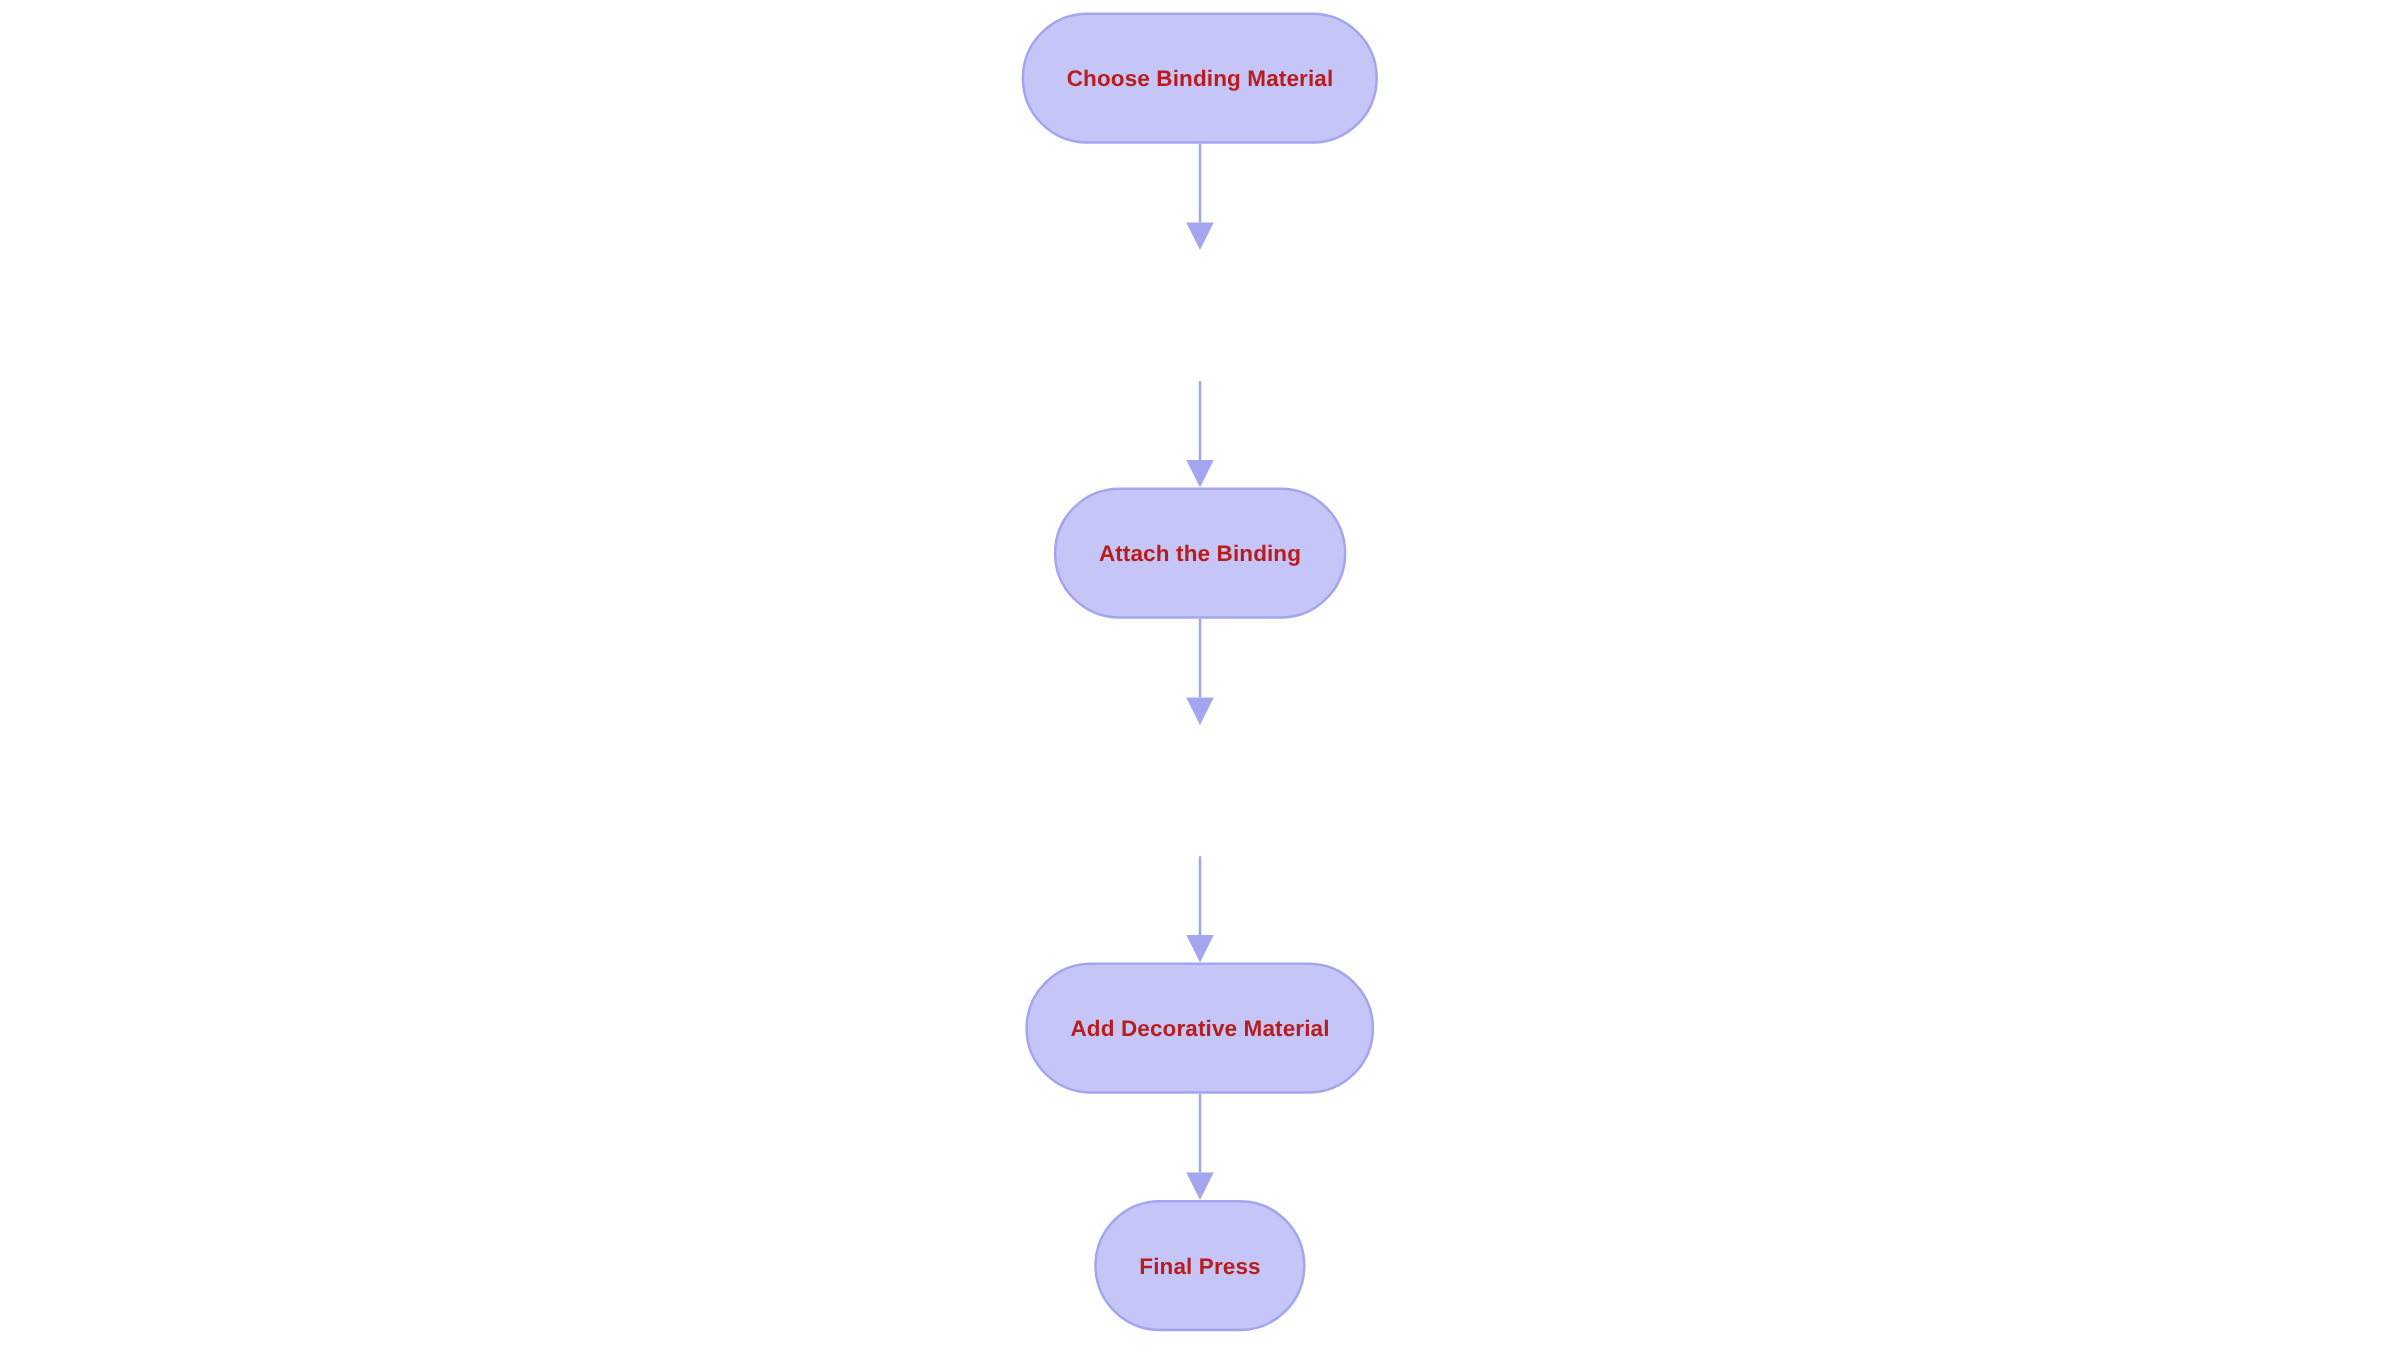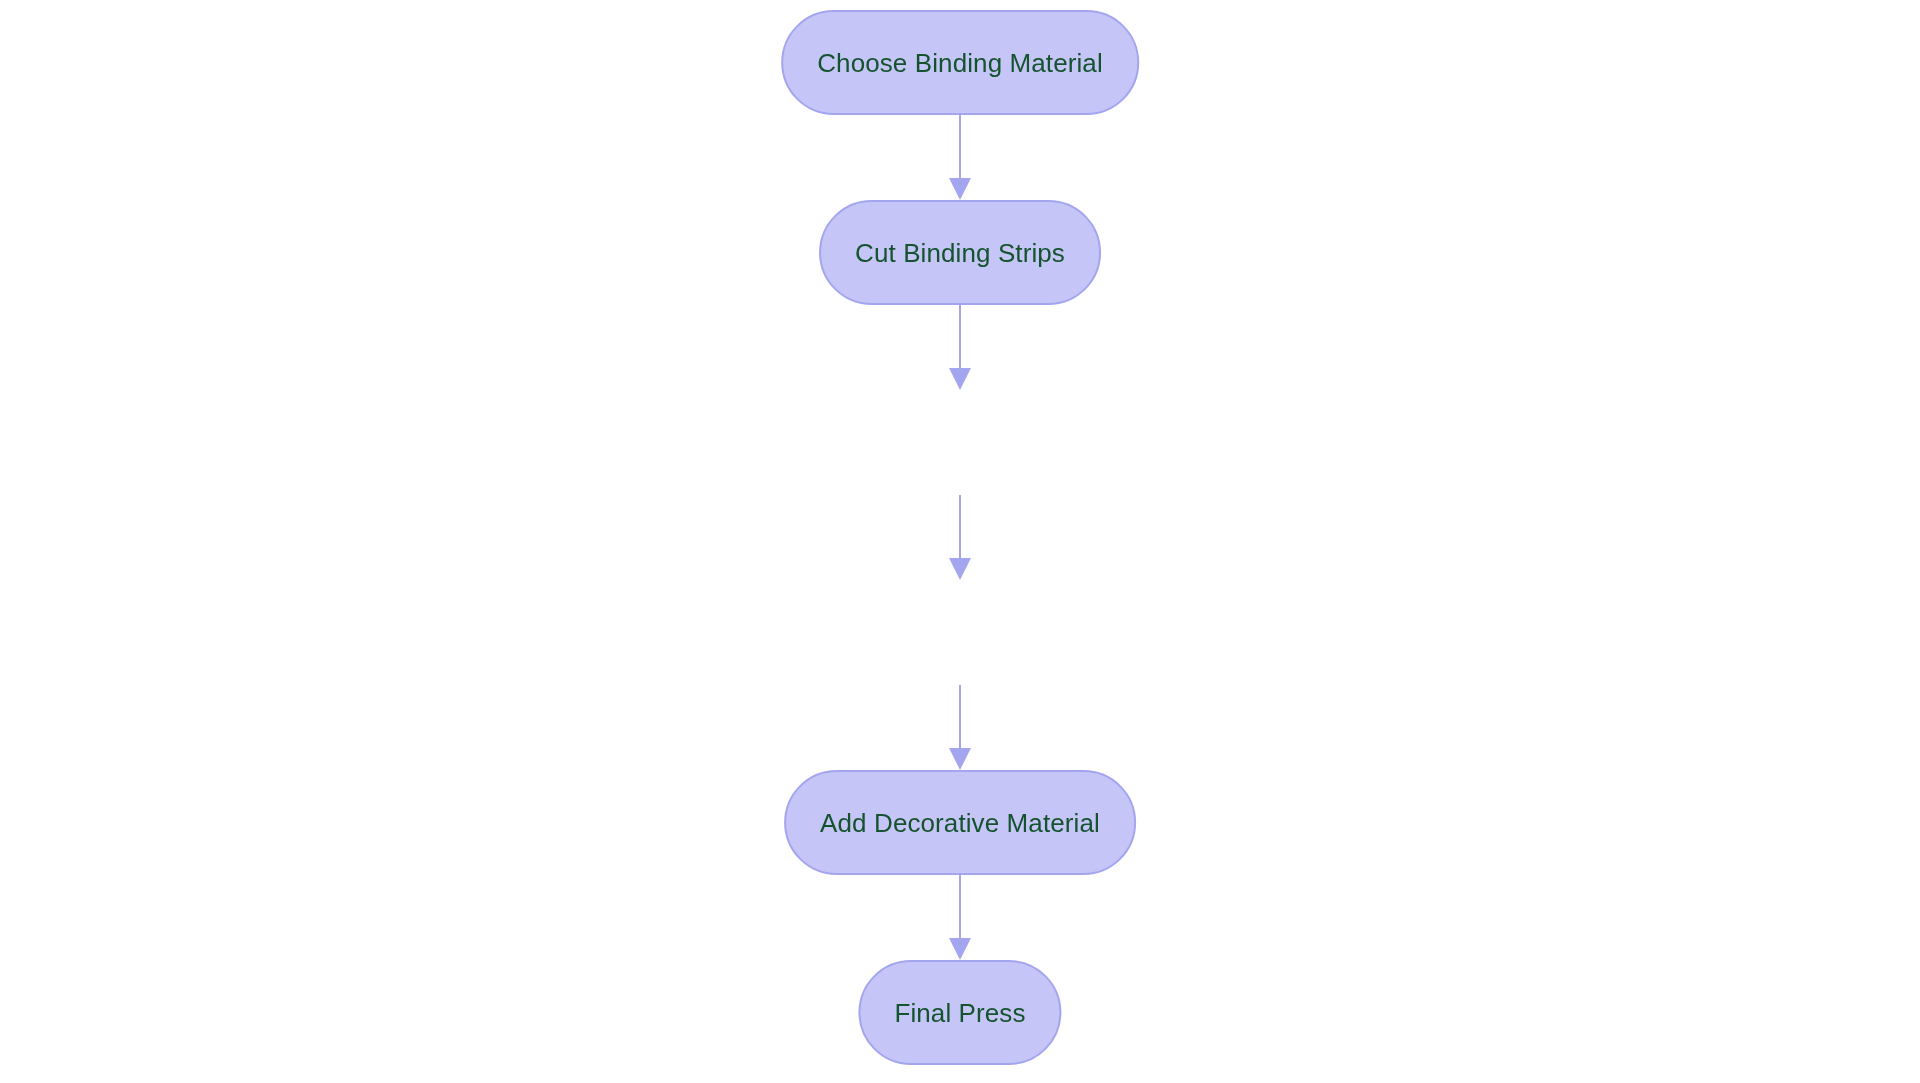--- a/index.html
+++ b/index.html
@@ -32,23 +32,23 @@
     display: flex;
     align-items: center;
     justify-content: center;
     background: #c5c6f7;
     border: 2px solid #a3a5ee;
     border-radius: 53px;
     padding: 0 34px;
     white-space: nowrap;
   }
   .flow-node-label {
-    color: #14532d;
-    font-size: 26px;
-    font-weight: 400;
+    color: #b91c1c;
+    font-size: 18px;
+    font-weight: 700;
     line-height: 1;
     letter-spacing: 0.1px;
   }
 
   
   .node-pos-0 { top: 10px; }
   .node-pos-1 { top: 200px; }
   .node-pos-2 { top: 390px; }
   .node-pos-3 { top: 580px; }
   .node-pos-4 { top: 770px; }
@@ -96,29 +96,29 @@
 
   <div class="flow-node node-pos-0">
     <span class="flow-node-label">Choose Binding Material</span>
   </div>
 
   <div class="flow-edge edge-pos-0">
     <div class="flow-edge-line"></div>
     <div class="flow-edge-head"></div>
   </div>
 
-  <div class="flow-node node-pos-1">
-    <span class="flow-node-label">Cut Binding Strips</span>
-  </div>
 
   <div class="flow-edge edge-pos-1">
     <div class="flow-edge-line"></div>
     <div class="flow-edge-head"></div>
   </div>
 
+  <div class="flow-node node-pos-2">
+    <span class="flow-node-label">Attach the Binding</span>
+  </div>
 
   <div class="flow-edge edge-pos-2">
     <div class="flow-edge-line"></div>
     <div class="flow-edge-head"></div>
   </div>
 
 
   <div class="flow-edge edge-pos-3">
     <div class="flow-edge-line"></div>
     <div class="flow-edge-head"></div>

